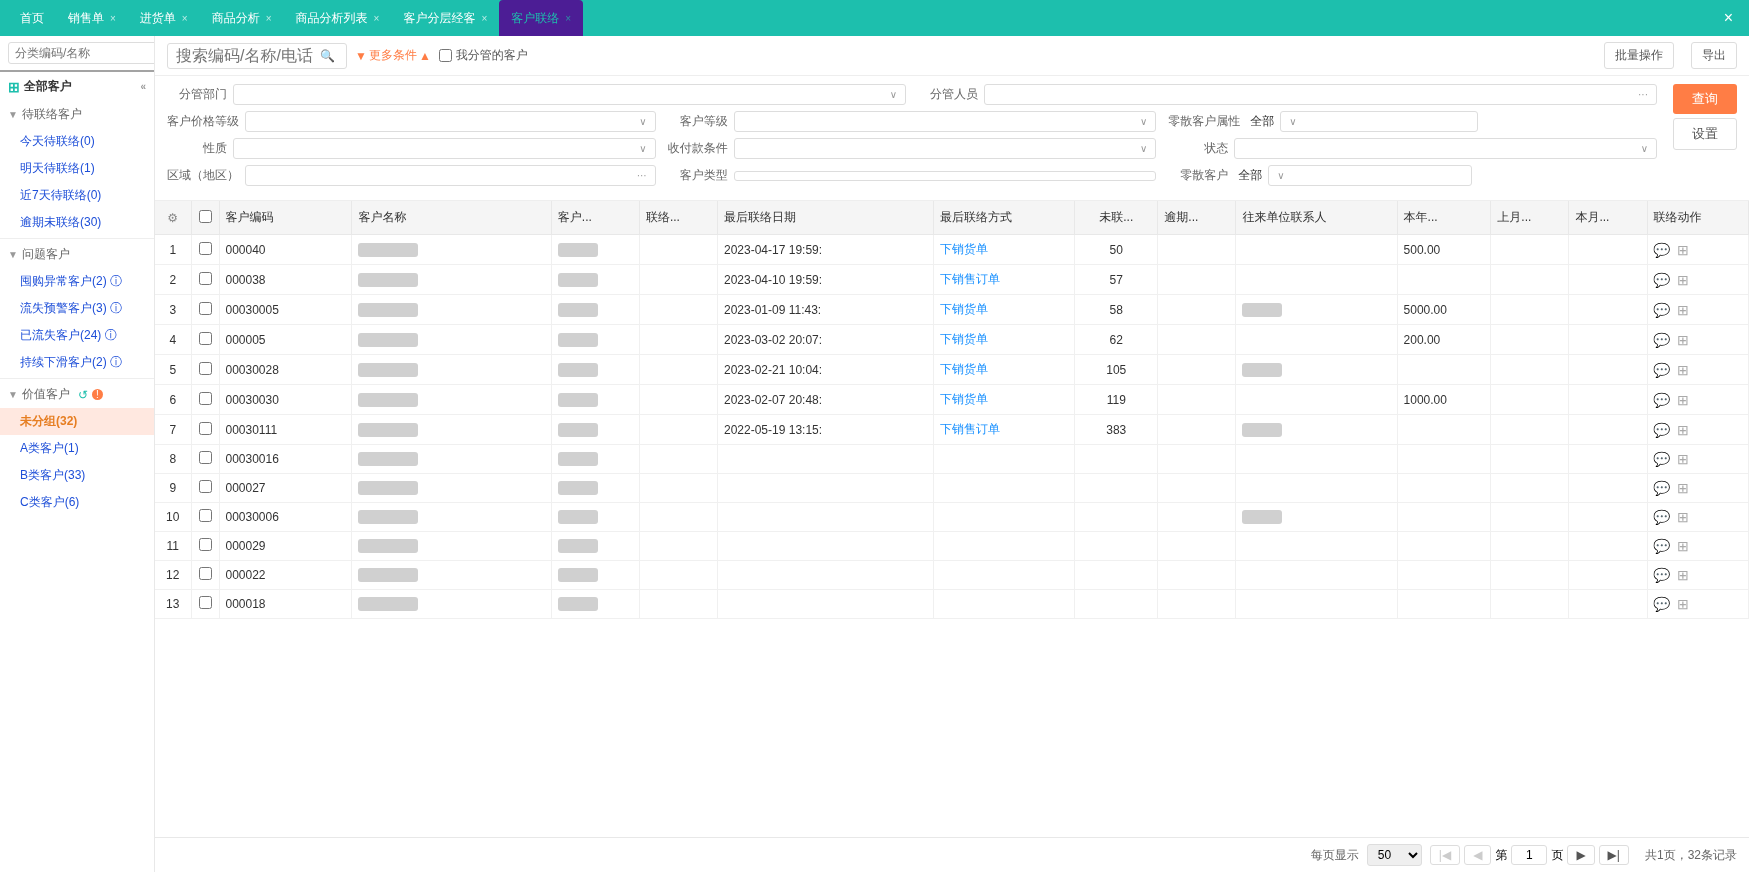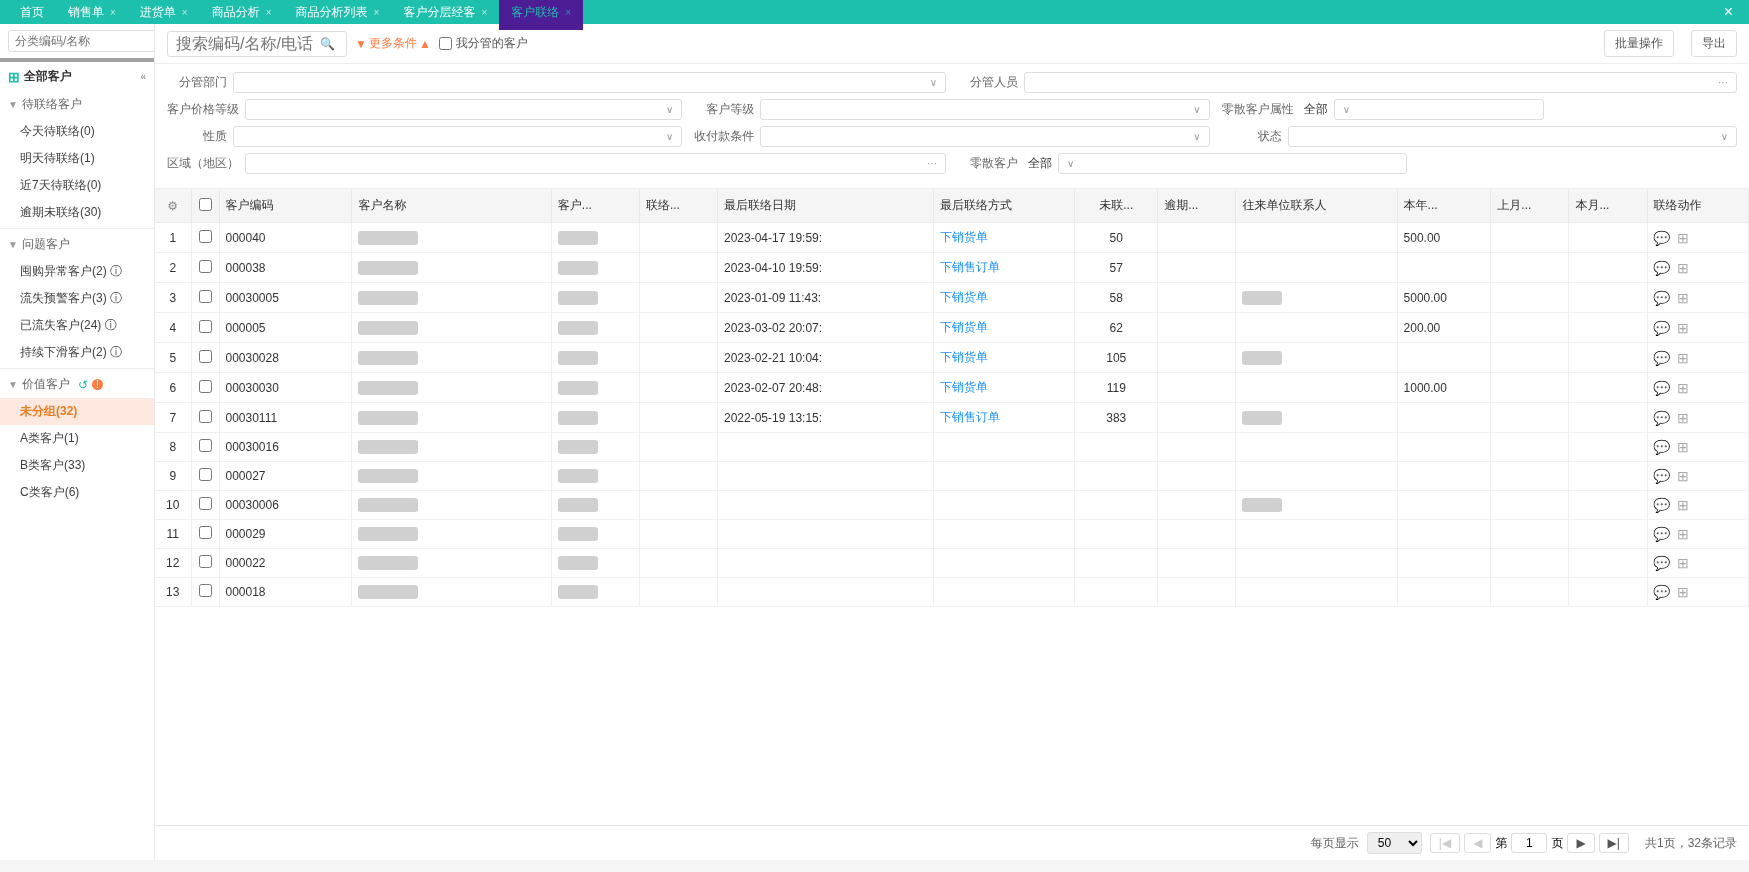--- a/index.html
+++ b/index.html
@@ -1,20 +1,20 @@
 <!DOCTYPE html>
 <html><head>
   <meta charset="utf-8">
   <style>
     * { box-sizing: border-box; margin: 0; padding: 0; font-family: 'Microsoft YaHei', Arial, sans-serif; font-size: 12px; }
     body { background: #f5f5f5; overflow: hidden; }
 
     
     .top-nav {
-      display: flex; align-items: center; background: #1dbfad; height: 24px; padding: 0 8px;
+      display: flex; align-items: center; background: #1dbfad; height: 36px; padding: 0 8px;
     }
     .nav-tab {
       display: flex; align-items: center; padding: 0 12px; height: 36px; color: #fff;
       cursor: pointer; white-space: nowrap; position: relative; font-size: 13px;
     }
     .nav-tab.active {
       background: #4c1d95; color: #1dbfad; border-radius: 4px 4px 0 0;
     }
     .nav-tab .close-btn {
       margin-left: 6px; font-size: 10px; opacity: 0.7;
@@ -26,39 +26,39 @@
 
     
     .main-layout { display: flex; height: calc(100vh - 36px); }
 
     
     .sidebar {
       width: 155px; background: #fff; border-right: 1px solid #e8e8e8;
       display: flex; flex-direction: column; overflow-y: auto;
     }
     .sidebar-search {
-      display: flex; align-items: center; padding: 6px 8px; border-bottom: 4px solid #a3a3a3;
+      display: flex; align-items: center; padding: 6px 8px; border-bottom: 2px solid #a3a3a3;
       gap: 4px;
     }
     .sidebar-search input {
       flex: 1; border: 1px solid #ddd; border-radius: 3px; padding: 3px 6px; font-size: 12px; outline: none;
     }
     .sidebar-header {
       display: flex; align-items: center; padding: 6px 8px; font-weight: bold;
       color: #333; cursor: pointer; gap: 4px;
     }
     .sidebar-header .grid-icon { color: #1dbfad; font-size: 14px; }
     .sidebar-header .collapse-icon { margin-left: auto; color: #999; font-size: 10px; }
     .sidebar-group-label {
       display: flex; align-items: center; padding: 5px 8px; color: #666;
       cursor: pointer; gap: 4px;
     }
     .sidebar-group-label .arrow { font-size: 10px; color: #999; }
     .sidebar-item {
-      padding: 5px 8px 5px 20px; color: #404040; cursor: pointer; white-space: nowrap;
+      padding: 5px 8px 5px 20px; color: #1d4ed8; cursor: pointer; white-space: nowrap;
       overflow: hidden; text-overflow: ellipsis;
     }
     .sidebar-item.active { background: #ffe8e0; color: #e67e22; font-weight: bold; }
     .sidebar-divider { height: 1px; background: #eee; margin: 2px 0; }
 
     
     .content { flex: 1; display: flex; flex-direction: column; overflow: hidden; }
 
     
     .filter-bar {
@@ -323,27 +323,37 @@
           </div>
           <div class="adv-filter-row">
             <div class="adv-filter-item">
               <span class="adv-filter-label">区域（地区）</span>
               <div class="adv-filter-select">
                 <span></span>
                 <span class="chevron">···</span>
               </div>
             </div>
             <div class="adv-filter-item">
+              <span class="adv-filter-label">客户类型</span>
+              <div class="adv-filter-select">
+                <span></span>
+              </div>
+            </div>
+            <div class="adv-filter-item">
               <span class="adv-filter-label">零散客户</span>
               <span style="color:#333; margin-left:4px;">全部</span>
               <div class="adv-filter-select" style="flex:0.5;">
                 <span class="chevron">∨</span>
               </div>
             </div>
           </div>
+        </div>
+        <div class="adv-filter-actions">
+          <button class="btn-query">查询</button>
+          <button class="btn-reset">设置</button>
         </div>
       </div>
     </div>
 
     <div class="table-wrap">
       <table>
         <thead>
           <tr>
             <th class="col-num"><span class="gear-th">⚙</span></th>
             <th class="col-check"><input type="checkbox" style=""></th>

